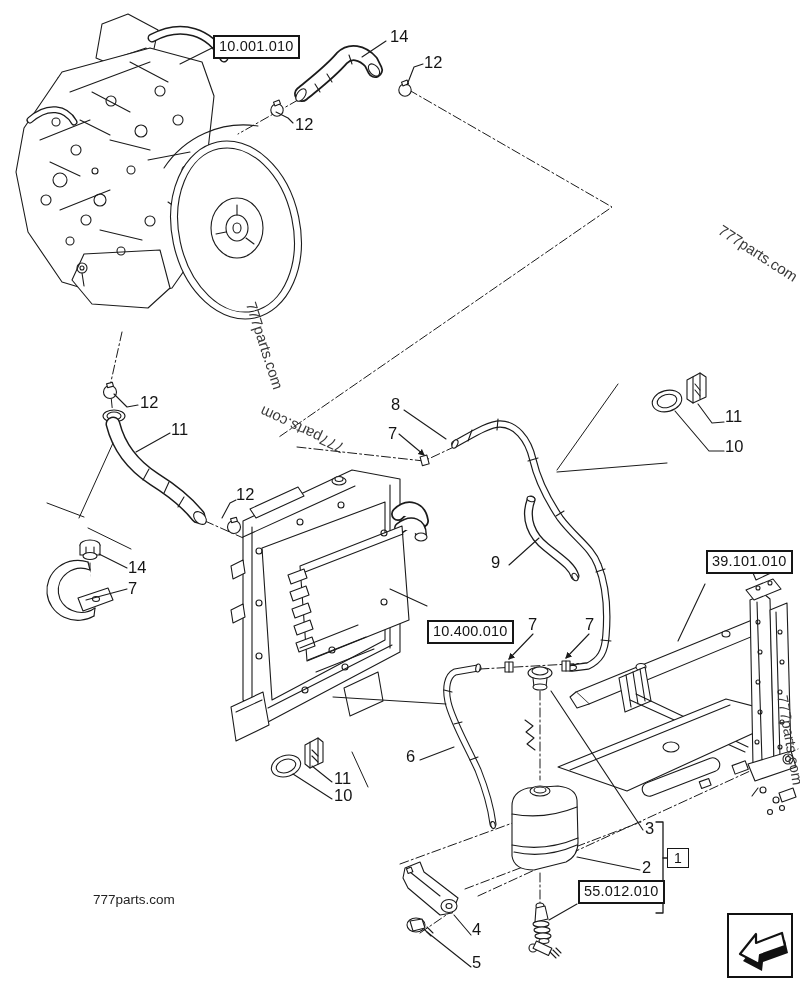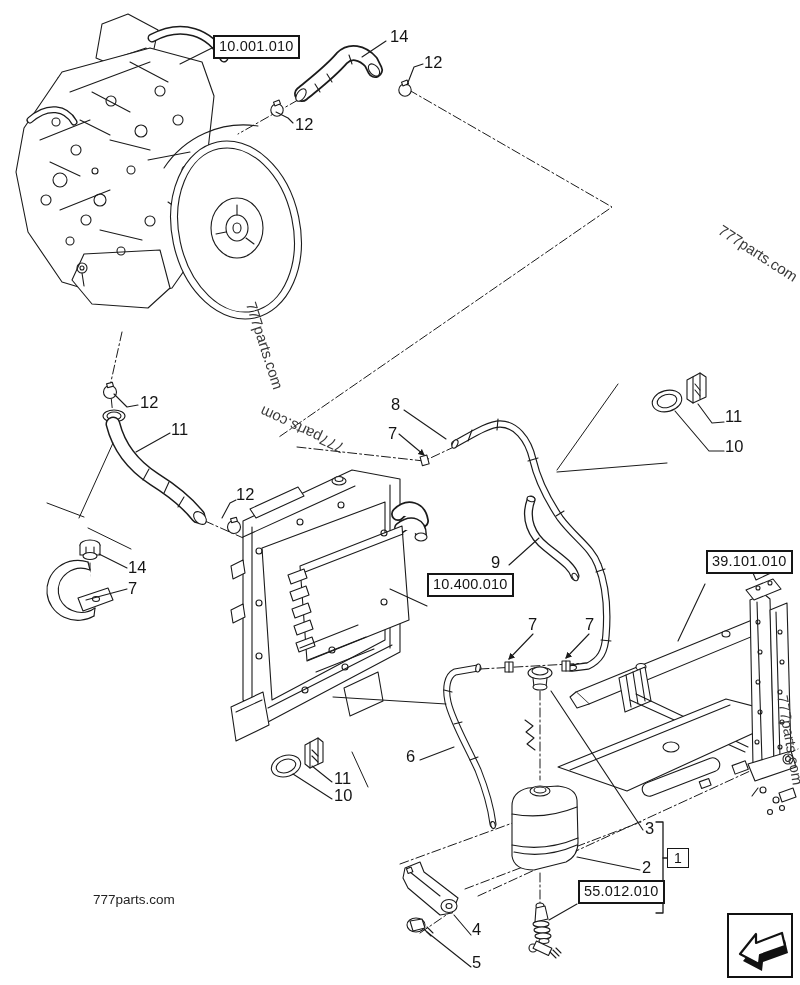--- a/index.html
+++ b/index.html
@@ -421,21 +421,21 @@
   <div class="co" style="left:585px;top:616px">7</div>
   <div class="co" style="left:334px;top:770px">11</div>
   <div class="co" style="left:334px;top:787px">10</div>
   <div class="co" style="left:406px;top:748px">6</div>
   <div class="co" style="left:645px;top:820px">3</div>
   <div class="co" style="left:642px;top:859px">2</div>
   <div class="co" style="left:472px;top:921px">4</div>
   <div class="co" style="left:472px;top:954px">5</div>
 
   <div class="refbox" style="left:213px;top:35px">10.001.010</div>
-  <div class="refbox" style="left:427px;top:573px">10.400.010</div>
+  <div class="refbox" style="left:427px;top:620px">10.400.010</div>
   <div class="refbox" style="left:706px;top:550px">39.101.010</div>
   <div class="refbox" style="left:578px;top:880px">55.012.010</div>
   <div class="numbox" style="left:667px;top:848px">1</div>
 
   <div class="wm wm-engine">777parts.com</div>
   <div class="wm wm-topright">777parts.com</div>
   <div class="wm wm-center">777parts.com</div>
   <div class="wm wm-rightedge">777parts.com</div>
   <div class="wm wm-bottomleft">777parts.com</div>
 

